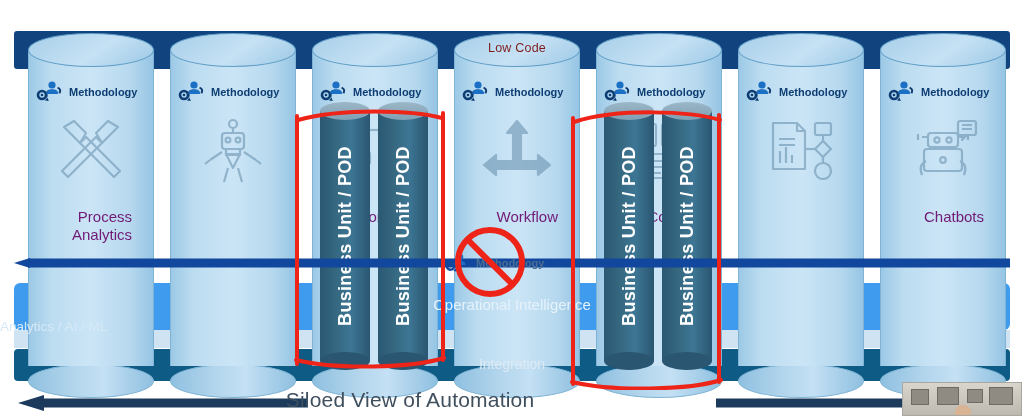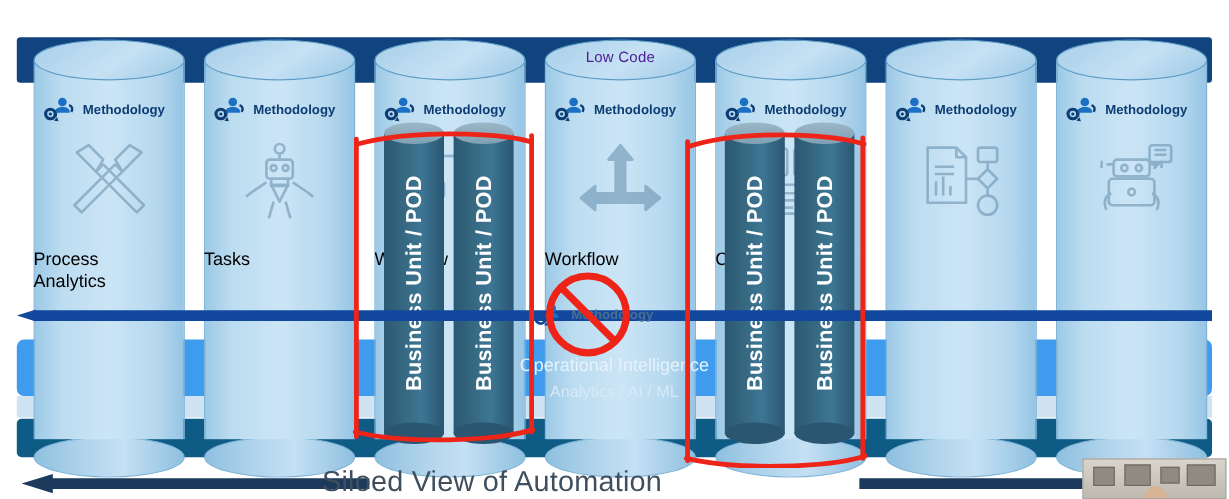--- a/index.html
+++ b/index.html
@@ -25,70 +25,70 @@
   .cyl-body { position:absolute; left:0; top:17px; width:126px; height:316px;
               background:linear-gradient(to right,#9cc9e6 0%, #bcdcf0 18%, #cbe5f6 50%, #b6d8ee 82%, #96c5e4 100%);
               border-left:1px solid #7fb4d6; border-right:1px solid #7fb4d6; }
   .cyl-bottom { position:absolute; left:0; bottom:-17px; width:126px; height:34px;
                 background:linear-gradient(to right,#8fc0e0 0%, #b2d5ec 35%, #c4e0f4 60%, #8fc0e0 100%);
                 border-radius:50%/50%; border:1px solid #7fb4d6; }
   .cyl-top { position:absolute; left:0; top:0; width:126px; height:34px;
              background:linear-gradient(145deg,#a7cfe9,#c6e1f4 55%,#9cc9e6);
              border-radius:50%/50%; border:1.4px solid #5f9dc6; z-index:4; }
   .cyl-top-label { position:absolute; left:0; top:8px; width:126px; text-align:center;
-                   color:#4c1d95; font-size:12.5px; letter-spacing:.2px; z-index:5; }
+                   color:#7f1d1d; font-size:12.5px; letter-spacing:.2px; z-index:5; }
 
   
   .meth { position:absolute; left:8px; top:46px; width:112px; height:26px;
           display:flex; align-items:center; gap:5px; z-index:6; }
   .meth .mlabel { font-size:11px; color:#0d3d73; font-weight:600; white-space:nowrap; }
   .big-icon { position:absolute; left:0; top:80px; width:126px; height:76px;
               display:flex; align-items:center; justify-content:center; z-index:3;
               opacity:.62; }
-  .col-label { position:absolute; left:0; top:175px; width:104px; text-align:left;
-               color:#000000; font-size:15px; line-height:18px; z-index:3; }
+  .col-label { position:absolute; left:0; top:175px; width:104px; text-align:right;
+               color:#701a75; font-size:15px; line-height:18px; z-index:3; }
 
   
   .pods { position:absolute; left:8px; top:78px; width:110px; height:250px; z-index:7; }
   .pod { position:absolute; top:0; width:50px; height:250px;
          background:linear-gradient(to right,#2b5873 0%, #35677f 30%, #3d7694 62%, #2a5671 100%); }
   .pod:first-child { left:0; } .pod:last-child { left:58px; }
   .pod-cap { position:absolute; left:0; top:-9px; width:50px; height:18px;
              background:linear-gradient(to bottom,#9bb7c7,#7fa0b4); border-radius:50%/50%; }
   .pod-foot { position:absolute; left:0; bottom:-9px; width:50px; height:18px;
               background:#2a5671; border-radius:50%/50%; }
   .pod-text { position:absolute; left:0; top:0; width:250px; height:50px;
               transform:rotate(-90deg); transform-origin:0 0;
               margin-top:250px; display:flex; align-items:center; justify-content:center;
               color:#ffffff; font-size:18px; font-weight:bold; letter-spacing:.3px;
               white-space:nowrap; }
 
   
   .oi-text { position:absolute; top:296px; left:0; width:1024px; text-align:center;
              color:#e6f2fb; font-size:15px; z-index:8; }
-  .aiml-text { position:absolute; top:319px; left:0; width:1024px; text-align:center;
+  .aiml-text { position:absolute; top:319px; left:0; width:1024px; 
                color:#d6e9f7; font-size:13.5px; z-index:8; }
   .integ-text { position:absolute; top:356px; left:0; width:1024px; text-align:center;
                 color:#dceaf4; font-size:14px; z-index:8; }
 
   
   .mid-arrow { position:absolute; left:14px; top:258px; width:996px; height:10px; z-index:9; }
 
   
   .mid-meth { position:absolute; left:445px; top:248px; width:130px; height:30px;
               display:flex; align-items:center; gap:5px; z-index:10; }
   .mid-meth .mlabel { font-size:11px; color:#4b6f93; font-weight:600; }
   .noentry { position:absolute; left:452px; top:224px; width:76px; height:76px; z-index:12; }
 
   
   .redbox { position:absolute; z-index:14; }
 
   
   .caption { position:absolute; left:0; top:388px; width:820px; text-align:center;
-             color:#3f4f5e; font-size:24px; letter-spacing:.2px; z-index:6; }
+             color:#3f4f5e; font-size:21px; letter-spacing:.2px; z-index:6; }
   .arrow-left { position:absolute; left:18px; top:395px; width:290px; height:16px; z-index:6; }
   .arrow-right { position:absolute; left:716px; top:395px; width:290px; height:16px; z-index:6; }
 
   
   .webcam { position:absolute; right:2px; bottom:0px; width:120px; height:34px;
             background:#c8c4bd; border:1px solid #aaa6a0; overflow:hidden; z-index:20; }
   .wc-wall { position:absolute; inset:0; background:linear-gradient(#d9d5cd,#bdb9b1); }
   .wc-frame { position:absolute; background:#8f8a82; border:1px solid #6f6a63; }
   .wc-head { position:absolute; left:52px; bottom:-4px; width:16px; height:14px;
              background:#d8b394; border-radius:50% 50% 40% 40%; }
@@ -147,21 +147,20 @@
           <circle cx="30" cy="24" r="2.4"></circle>
               <circle cx="40" cy="24" r="2.4"></circle>
           <path d="M28 38 L35 52 L42 38 z"></path>
           <rect x="28" y="33" width="14" height="6"></rect>
           <path d="M24 36 L12 44 M46 36 L58 44"></path>
           <path d="M12 44 l-5 4 M58 44 l5 4"></path>
           <path d="M30 52 L26 66 M40 52 L44 66"></path>
         </g>
           </svg>
         </div>
-     <div class="col-label"><span>Tasks</span></div>
      <div class="meth">
         <svg width="28" height="26" viewBox="0 0 28 26">
     <circle cx="6" cy="16" r="4" fill="none" stroke="#0d3d73" stroke-width="2.6"></circle>
     <circle cx="6" cy="16" r="1.3" fill="#0d3d73"></circle>
     <circle cx="16" cy="6" r="3.6" fill="#1b6fc4"></circle>
     <path d="M10.3 18.2 Q10 10.5 16.2 12" fill="none" stroke="#0d3d73" stroke-width="2.2"></path>
     <path d="M11.4 18.6 l-2.4 3 l3.8 .5 z" fill="#0d3d73"></path>
     <path d="M10.4 15c0-3.6 2.6-4.8 5.9-4.8s5.9 1.2 5.9 4.8z" fill="#1b6fc4"></path>
     <path d="M21.6 8.6 q4 1.6 1.8 5.6" fill="none" stroke="#0d3d73" stroke-width="2"></path>
   </svg>
@@ -333,39 +332,41 @@
           <circle cx="31" cy="21" r="2.6"></circle>
               <circle cx="43" cy="21" r="2.6"></circle>
           <path d="M16 18 h6 M52 18 h6"></path>
           <path d="M12 15 v6 M62 15 v6"></path>
           <rect x="18" y="30" width="38" height="22" rx="3"></rect>
           <circle cx="37" cy="41" r="2.8"></circle>
           <path d="M16 56 q-4 -10 4 -14 M58 56 q4 -10 -4 -14"></path>
         </g>
           </svg>
         </div>
+     <div class="col-label"><span>Chatbots</span></div>
      <div class="meth">
         <svg width="28" height="26" viewBox="0 0 28 26">
     <circle cx="6" cy="16" r="4" fill="none" stroke="#0d3d73" stroke-width="2.6"></circle>
     <circle cx="6" cy="16" r="1.3" fill="#0d3d73"></circle>
     <circle cx="16" cy="6" r="3.6" fill="#1b6fc4"></circle>
     <path d="M10.3 18.2 Q10 10.5 16.2 12" fill="none" stroke="#0d3d73" stroke-width="2.2"></path>
     <path d="M11.4 18.6 l-2.4 3 l3.8 .5 z" fill="#0d3d73"></path>
     <path d="M10.4 15c0-3.6 2.6-4.8 5.9-4.8s5.9 1.2 5.9 4.8z" fill="#1b6fc4"></path>
     <path d="M21.6 8.6 q4 1.6 1.8 5.6" fill="none" stroke="#0d3d73" stroke-width="2"></path>
   </svg>
         <span class="mlabel">Methodology</span>
      </div>
      <div class="cyl-top"></div>
 
      </div>
     </div>
 
   <div class="oi-text">Operational Intelligence</div>
   <div class="aiml-text">Analytics / AI / ML</div>
+  <div class="integ-text">Integration</div>
 
   <svg class="mid-arrow" viewBox="0 0 996 10" preserveAspectRatio="none">
     <line x1="996" y1="5" x2="14" y2="5" stroke="#12479e" stroke-width="9"></line>
     <polygon points="0,5 16,0 16,10" fill="#12479e"></polygon>
   </svg>
 
   <div class="mid-meth">
     <svg width="26" height="24" viewBox="0 0 26 24">
       <circle cx="5.5" cy="15" r="3.7" fill="none" stroke="#12479e" stroke-width="2.4"></circle>
       <circle cx="5.5" cy="15" r="1.2" fill="#12479e"></circle>

